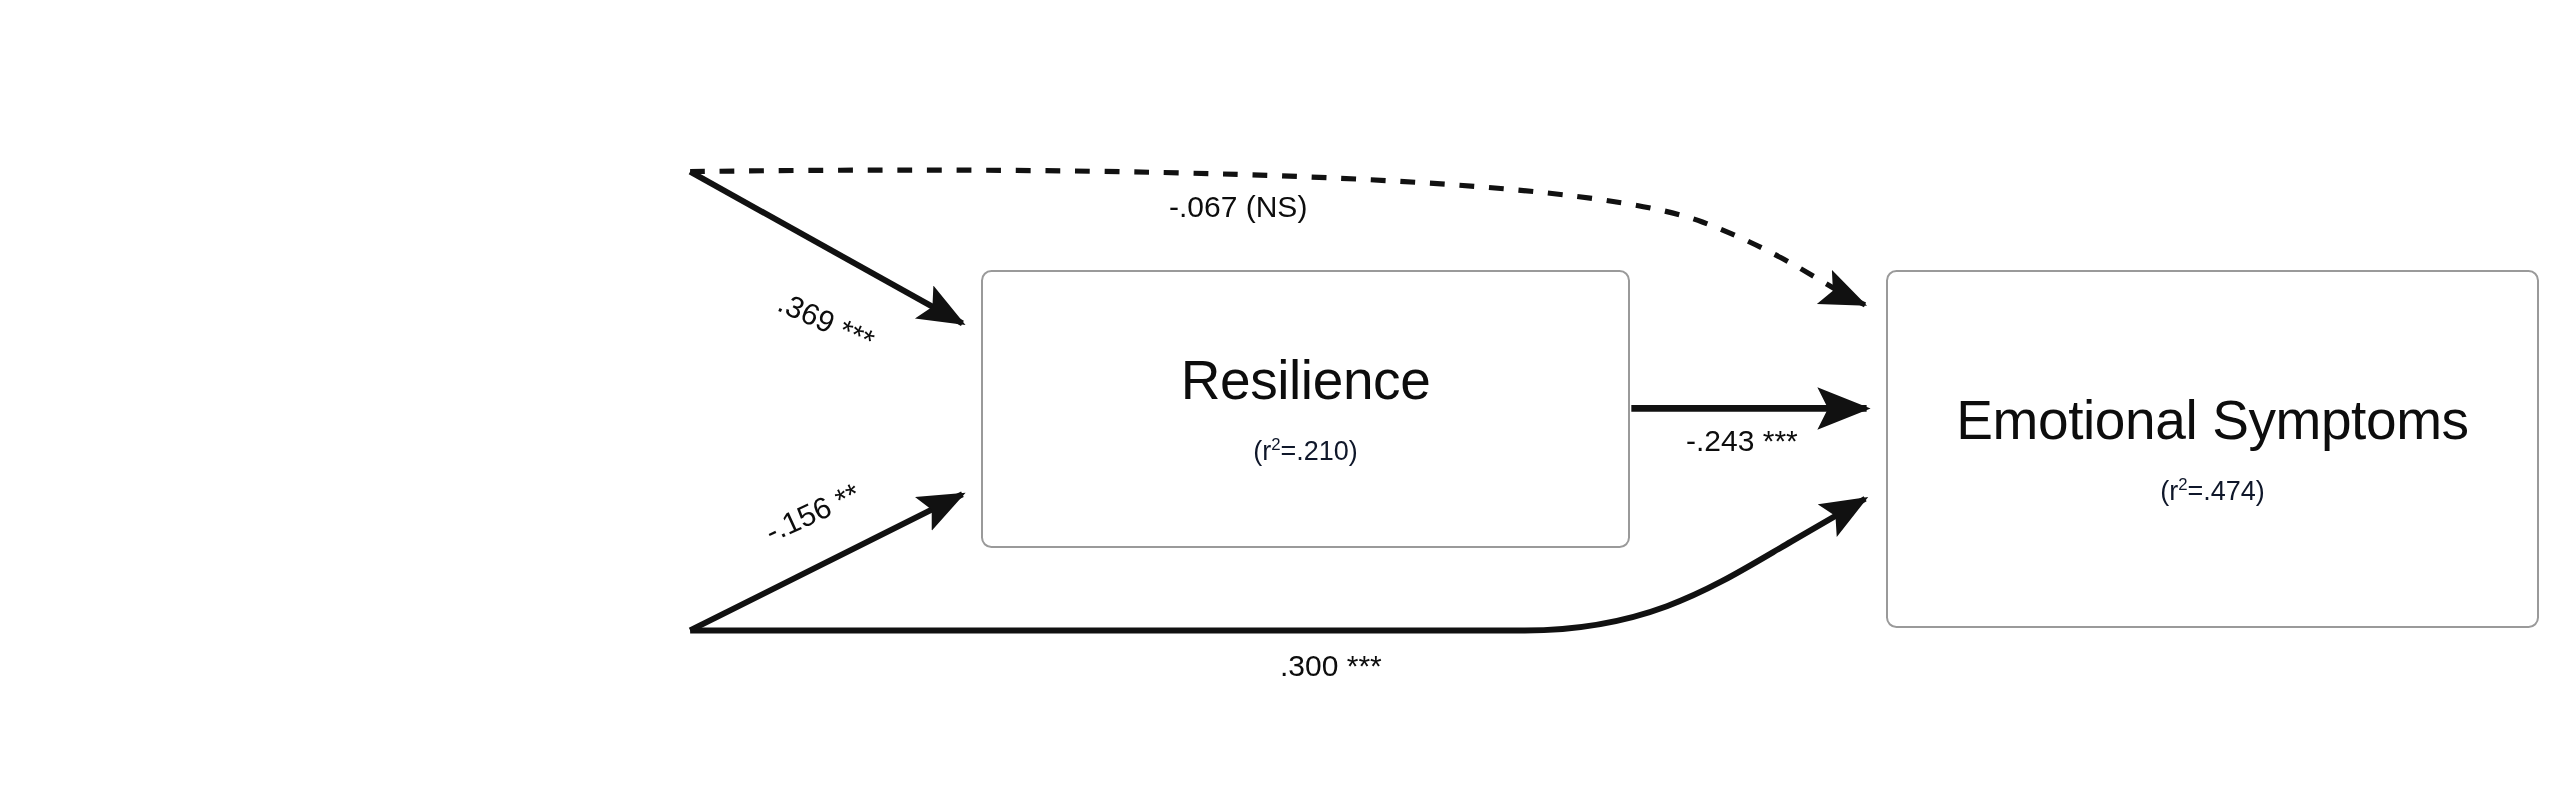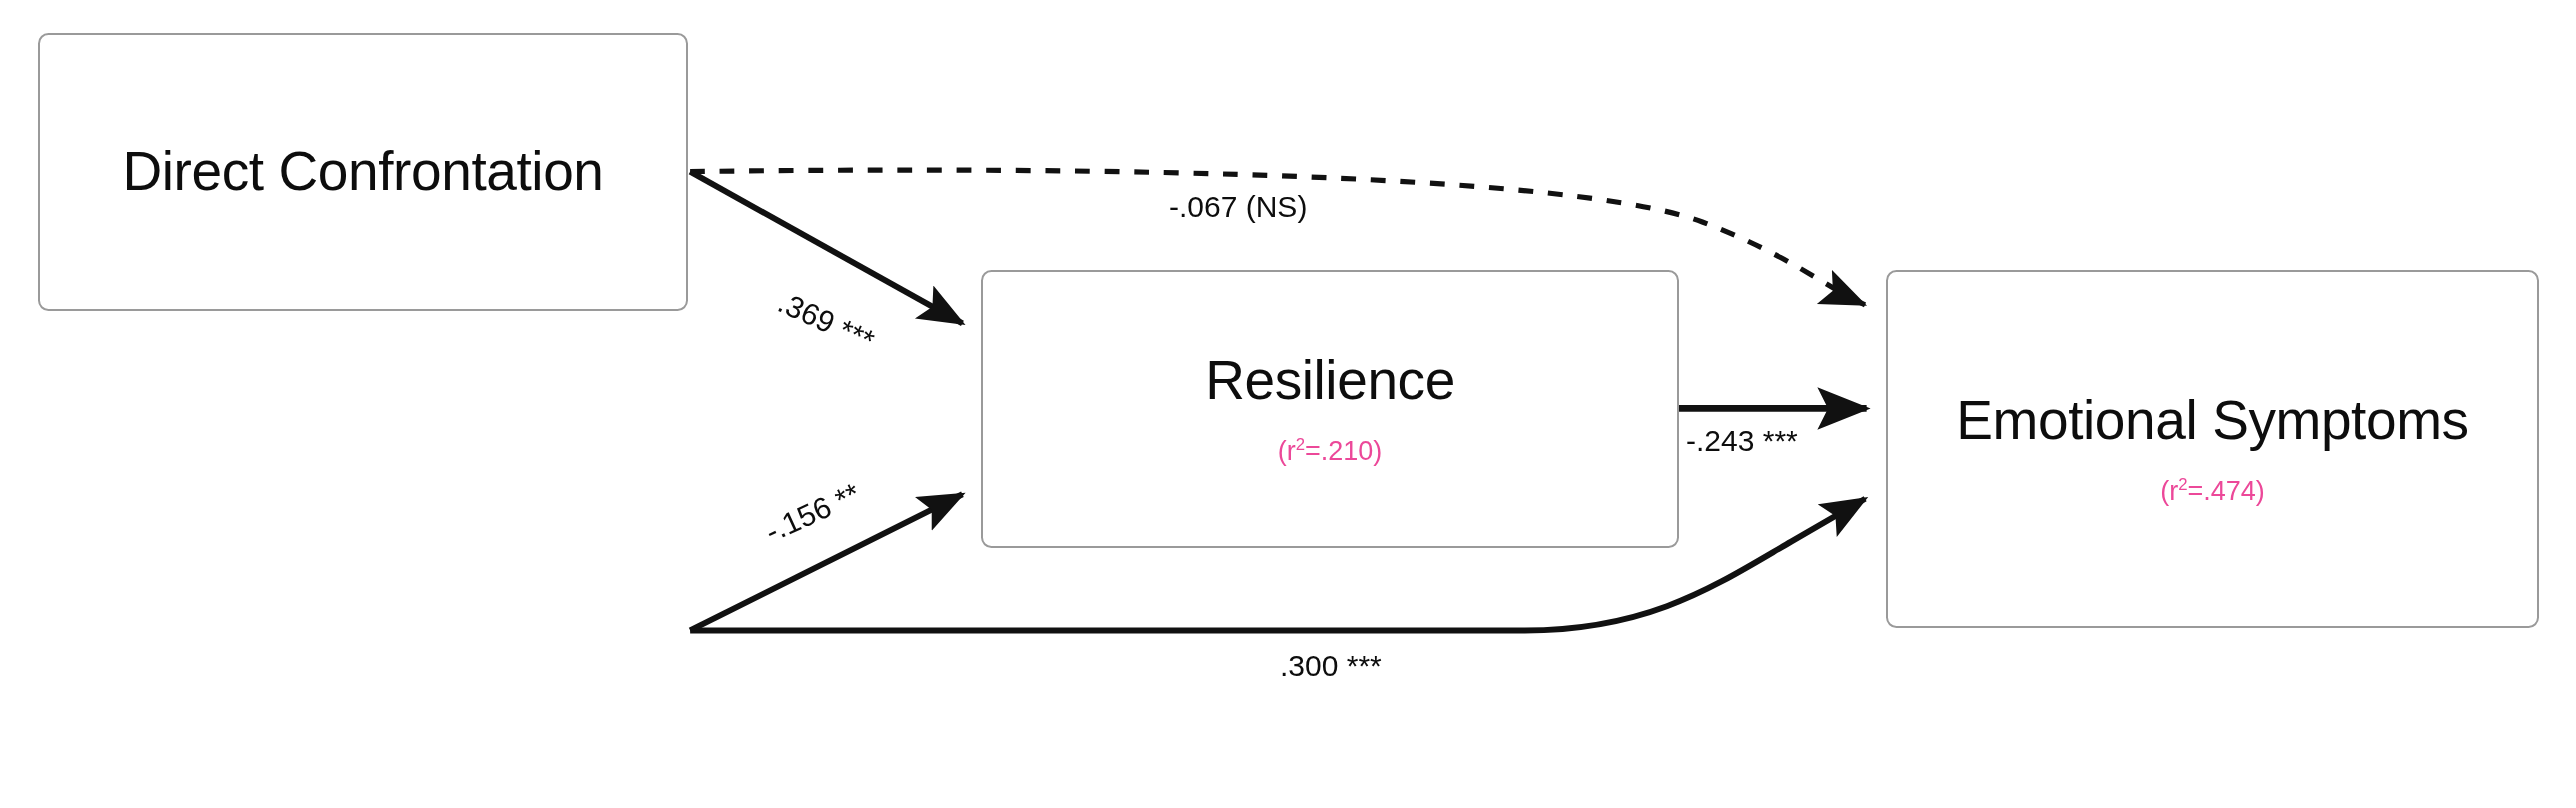--- a/index.html
+++ b/index.html
@@ -45,21 +45,21 @@
     line-height: 1.05;
     font-weight: 400;
     letter-spacing: -0.4px;
     color: #0d0d0d;
     white-space: nowrap;
   }
   .node-sub {
     font-size: 27px;
     line-height: 1.1;
     margin-top: 27px;
-    color: #ec4899;
+    color: #0f172a;
     white-space: nowrap;
   }
   .node-sub sup {
     font-size: 0.62em;
     vertical-align: super;
     line-height: 0;
   }
   .path-label {
     position: absolute;
     font-size: 30px;
@@ -96,26 +96,23 @@
 
     <line x1="932" y1="232" x2="1300" y2="437" stroke="#111111" stroke-width="8" marker-end="url(#arrowhead)"></line>
 
     <line x1="932" y1="852" x2="1300" y2="668" stroke="#111111" stroke-width="8" marker-end="url(#arrowhead)"></line>
 
     <line x1="2204" y1="552" x2="2522" y2="552" stroke="#111111" stroke-width="9" marker-end="url(#arrowhead)"></line>
 
     <path d="M 932 852 L 2060 852 C 2230 852, 2320 790, 2420 732 L 2520 674" fill="none" stroke="#111111" stroke-width="8" marker-end="url(#arrowhead)"></path>
   </svg>
 
-  <div class="node-box" id="node-dc" style="left:38px; top:33px; width:650px; height:278px;">
-    <div class="node-title">Direct Confrontation</div>
-  </div>
 
 
-  <div class="node-box" id="node-res" style="left:981px; top:270px; width:698px; height:278px;">
+  <div class="node-box" id="node-res" style="left:981px; top:270px; width:649px; height:278px;">
     <div class="node-title">Resilience</div>
     <div class="node-sub"><span>(r</span><sup>2</sup><span>=.210)</span></div>
   </div>
 
   <div class="node-box" id="node-es" style="left:1886px; top:270px; width:653px; height:358px;align-items:center;">
     <div class="node-title">Emotional Symptoms</div>
     <div class="node-sub"><span>(r</span><sup>2</sup><span>=.474)</span></div>
   </div>
 
   <div class="path-label" style="left:1169px; top:192px;">-.067 (NS)</div>

